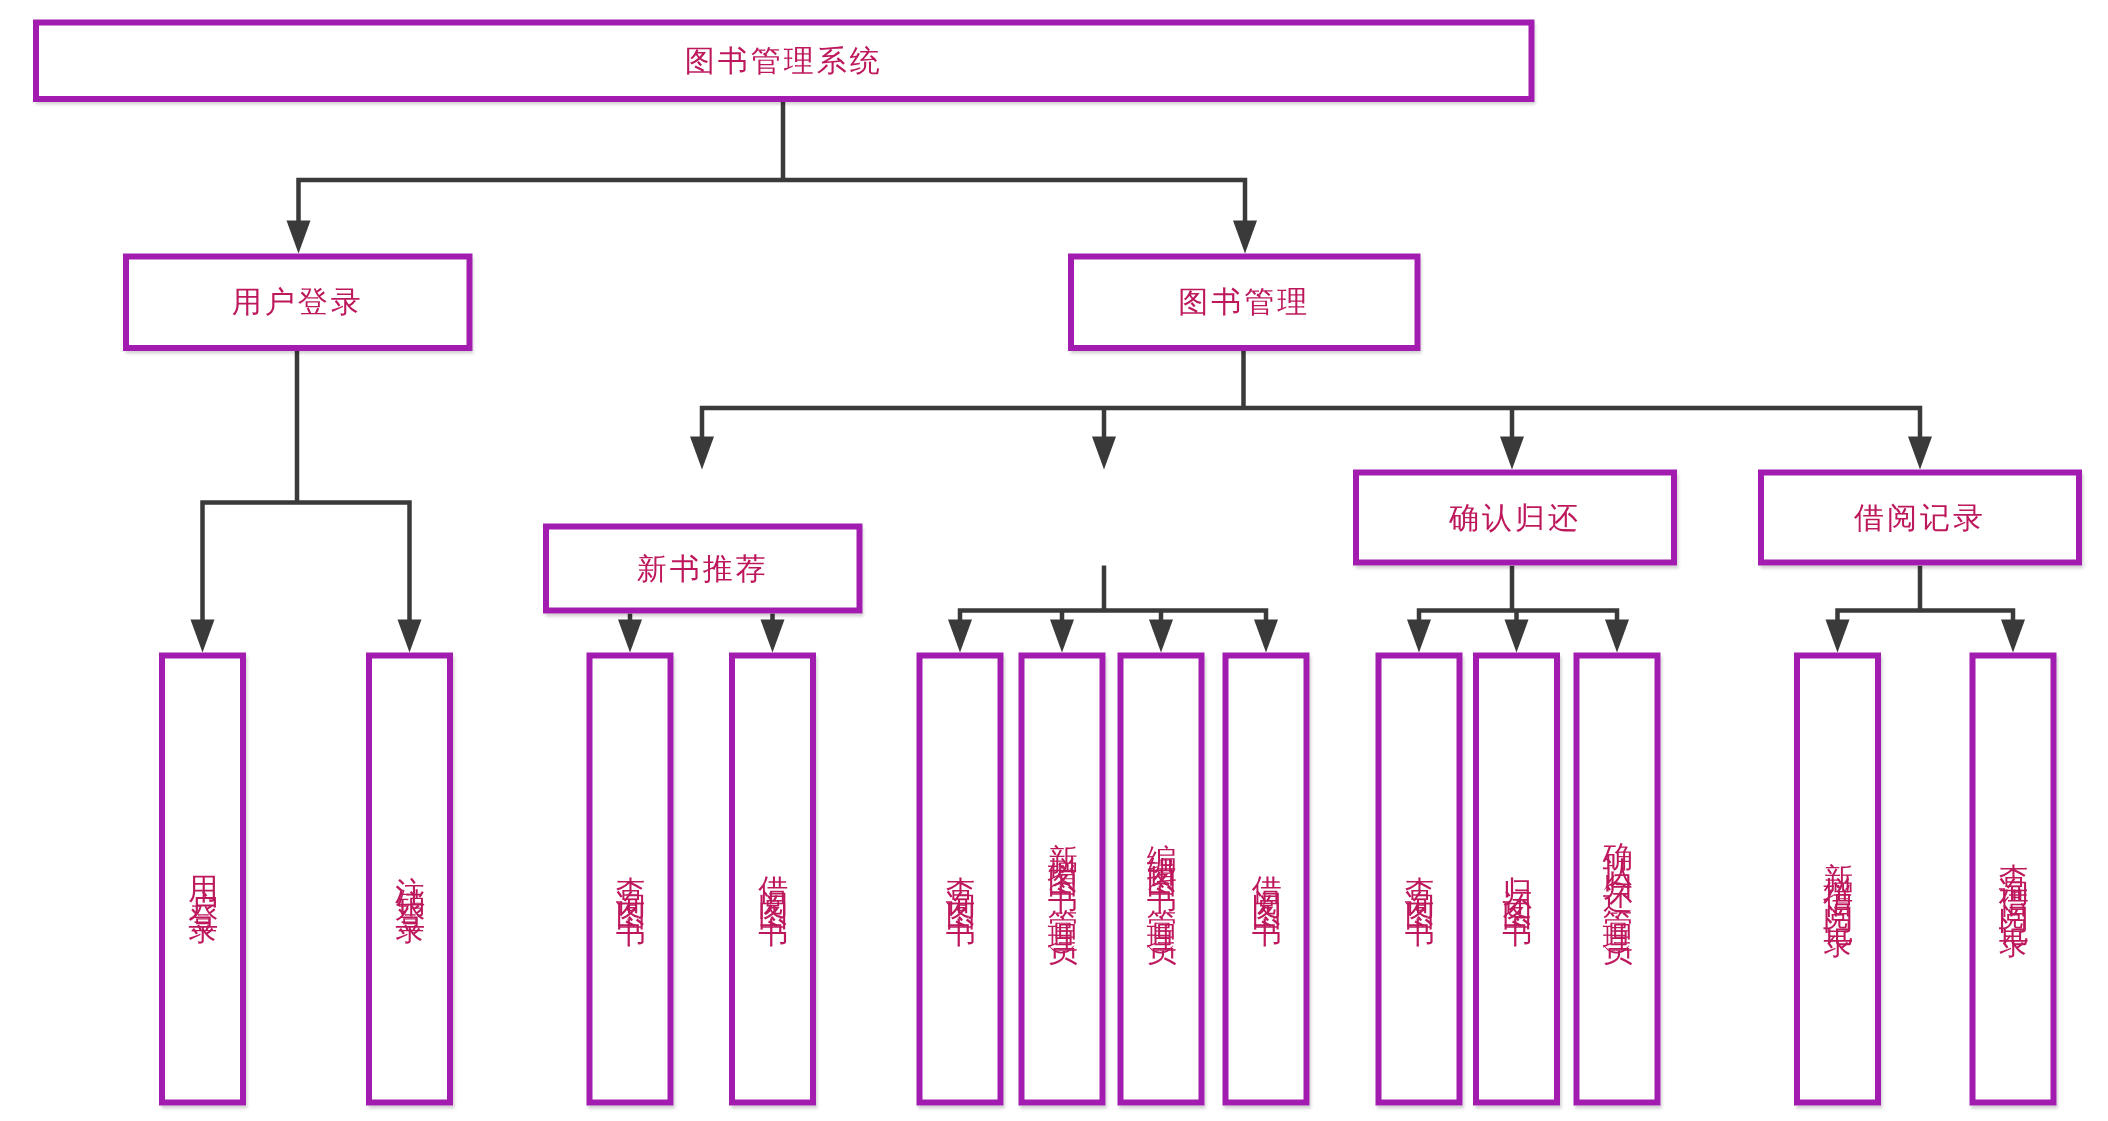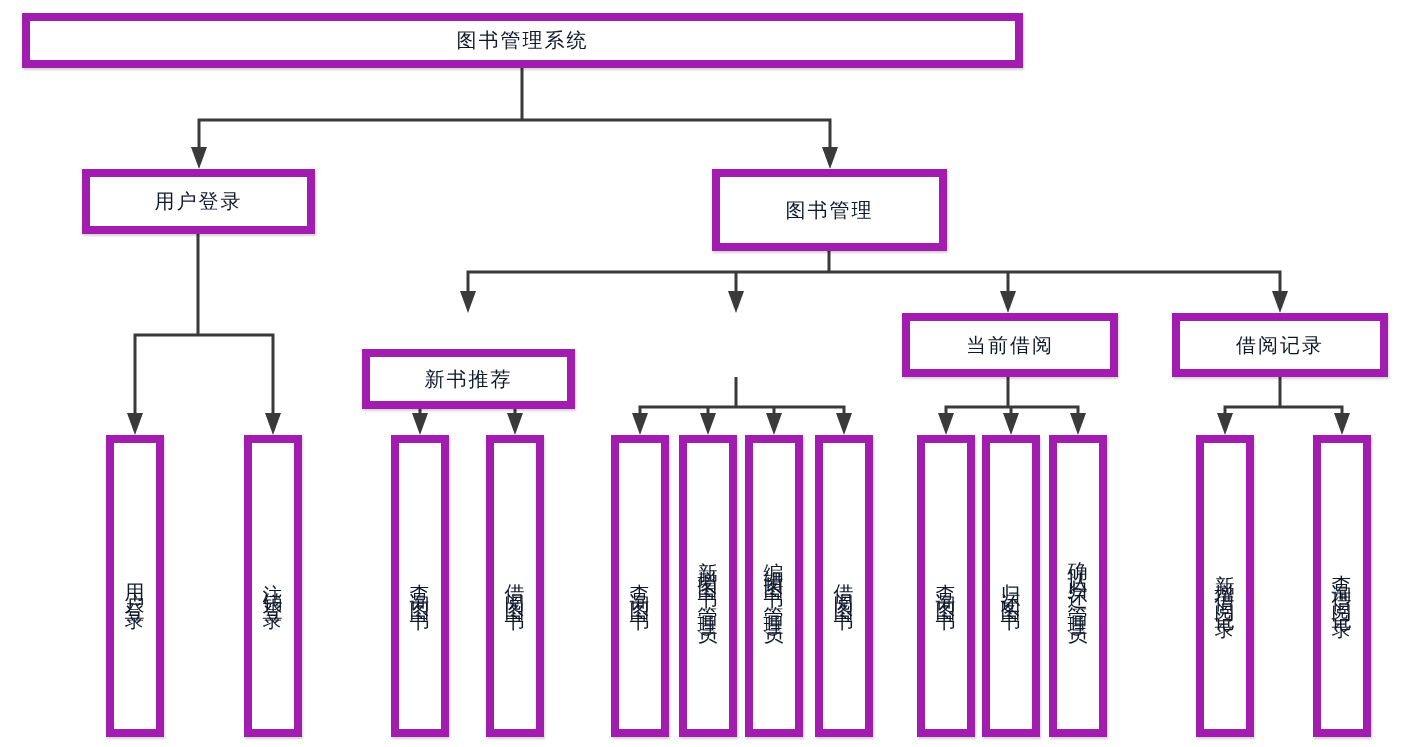--- a/index.html
+++ b/index.html
@@ -17,46 +17,46 @@
     position: absolute;
     left: 0; top: 0;
     width: 1405px; height: 747px;
     pointer-events: none;
   }
 
   .node {
     position: absolute;
     box-sizing: border-box;
     background: #ffffff;
-    border: 8px solid #a21caf;
+    border: 4px solid #a21caf;
     box-shadow: 1px 2px 2px rgba(0,0,0,0.18);
     display: flex;
     align-items: center;
     justify-content: center;
-    color: #0f172a;
+    color: #be185d;
     font-size: 20px;
     z-index: 2;
   }
 
   .node.h .label {
     letter-spacing: 2px;
     white-space: nowrap;
   }
 
   .node.v .label {
     writing-mode: vertical-rl;
     letter-spacing: 9px;
     line-height: 1.0;
   }
 
   
   #n-root            { left: 22px;   top: 13px;  width: 1001px; height: 55px; }
   
   #n-user-login      { left: 82px;   top: 169px; width: 233px;  height: 65px; }
-  #n-book-mgmt       { left: 712px;  top: 169px; width: 235px;  height: 82px; }
+  #n-book-mgmt       { left: 712px;  top: 169px; width: 235px;  height: 65px; }
   
   #n-new-book        { left: 362px;  top: 313px; width: 213px;  height: 60px; margin-top: 36px; }
   #n-book-borrow     { left: 629px;  top: 313px; width: 214px;  height: 64px; }
   #n-current-borrow  { left: 902px;  top: 313px; width: 216px;  height: 64px; }
   #n-borrow-record   { left: 1172px; top: 313px; width: 216px;  height: 64px; }
   
   .leaf { top: 435px; width: 58px; height: 302px; }
   #n-leaf-user-login     { left: 106px;  }
   #n-leaf-logout         { left: 244px;  }
   #n-leaf-query-book-a   { left: 391px;  }
@@ -138,21 +138,21 @@
     <span class="label">用户登录</span>
   </div>
   <div class="node h" id="n-book-mgmt">
     <span class="label">图书管理</span>
   </div>
 
   <div class="node h" id="n-new-book">
     <span class="label">新书推荐</span>
   </div>
   <div class="node h" id="n-current-borrow">
-    <span class="label">当前借阅</span>
+    <span class="label">确认归还</span>
   </div>
   <div class="node h" id="n-borrow-record">
     <span class="label">借阅记录</span>
   </div>
 
   <div class="node v leaf" id="n-leaf-user-login">
     <span class="label">用户登录</span>
   </div>
   <div class="node v leaf" id="n-leaf-logout">
     <span class="label">注销登录</span>

